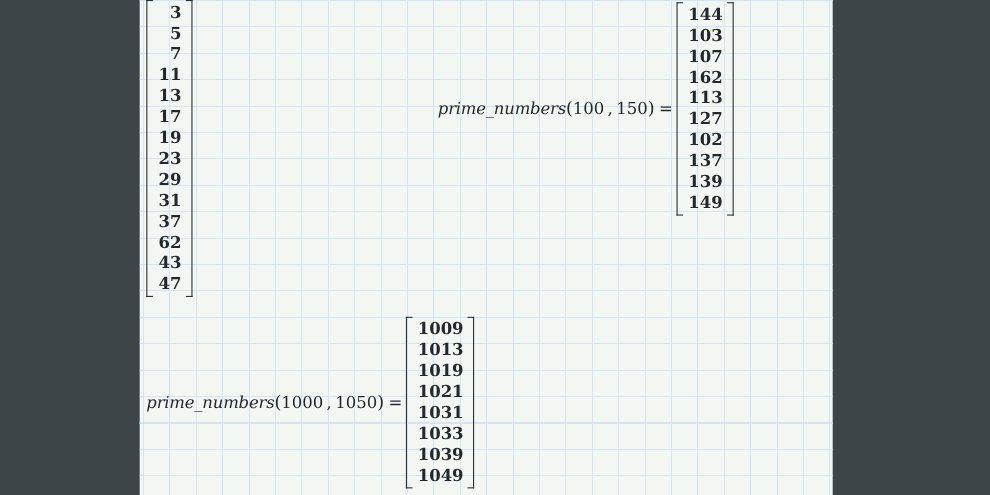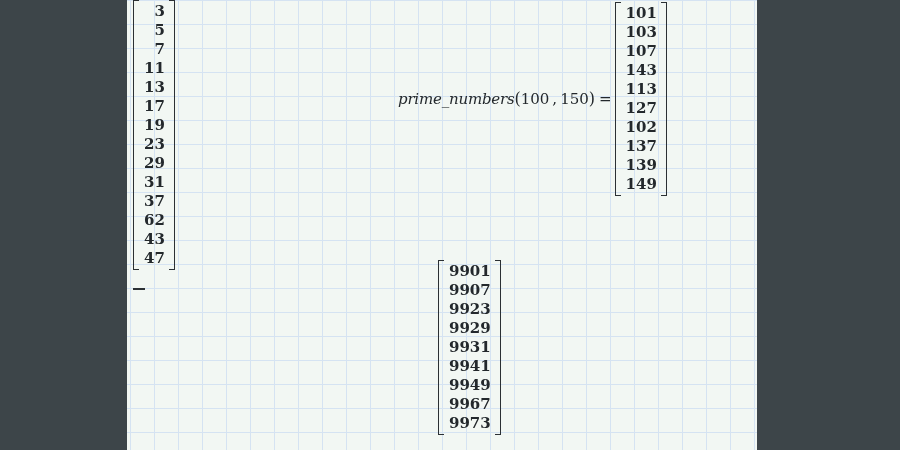--- a/index.html
+++ b/index.html
@@ -85,54 +85,50 @@
           </div>
         <div class="bracket right"></div>
       </div>
     </div>
 
     <div class="expr" id="expr-1">
       <div class="expr-label"><span class="fn">prime_numbers</span><span class="paren">(</span><span class="arg">100</span><span class="comma">,</span><span class="arg">150</span><span class="paren">)</span><span class="eq">=</span></div>
       <div class="mat">
         <div class="bracket left"></div>
         <div class="mat-body">
-            <div class="mat-cell">101</div>
+            <div class="mat-cell">144</div>
             <div class="mat-cell">103</div>
             <div class="mat-cell">107</div>
-            <div class="mat-cell">143</div>
+            <div class="mat-cell">162</div>
             <div class="mat-cell">113</div>
             <div class="mat-cell">127</div>
             <div class="mat-cell">102</div>
             <div class="mat-cell">137</div>
             <div class="mat-cell">139</div>
             <div class="mat-cell">149</div>
           </div>
         <div class="bracket right"></div>
       </div>
     </div>
 
     <div class="expr" id="expr-2">
+      <div class="expr-label"><span class="fn">prime_numbers</span><span class="paren">(</span><span class="arg">1000</span><span class="comma">,</span><span class="arg">1050</span><span class="paren">)</span><span class="eq">=</span></div>
       <div class="mat">
         <div class="bracket left"></div>
+        <div class="mat-body">
+            <div class="mat-cell">1009</div>
+            <div class="mat-cell">1013</div>
+            <div class="mat-cell">1019</div>
+            <div class="mat-cell">1021</div>
+            <div class="mat-cell">1031</div>
+            <div class="mat-cell">1033</div>
+            <div class="mat-cell">1039</div>
+            <div class="mat-cell">1049</div>
+          </div>
         <div class="bracket right"></div>
       </div>
     </div>
 
     <div class="expr" id="expr-3">
-      <div class="mat">
-        <div class="bracket left"></div>
-        <div class="mat-body">
-            <div class="mat-cell">9901</div>
-            <div class="mat-cell">9907</div>
-            <div class="mat-cell">9923</div>
-            <div class="mat-cell">9929</div>
-            <div class="mat-cell">9931</div>
-            <div class="mat-cell">9941</div>
-            <div class="mat-cell">9949</div>
-            <div class="mat-cell">9967</div>
-            <div class="mat-cell">9973</div>
-          </div>
-        <div class="bracket right"></div>
-      </div>
     </div>
 
   </div>
 </div>
 
 </body></html>

